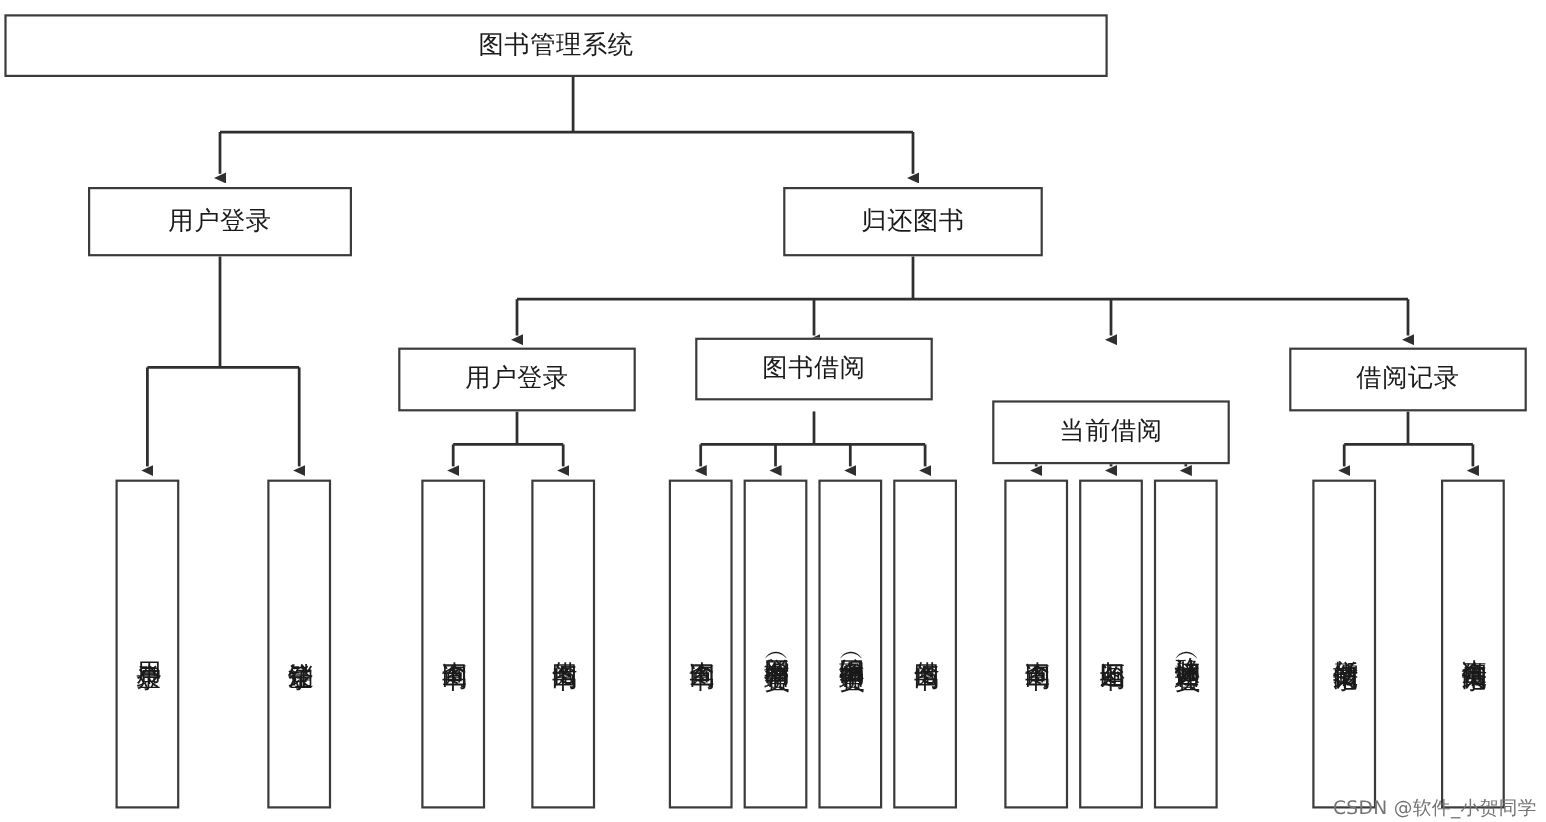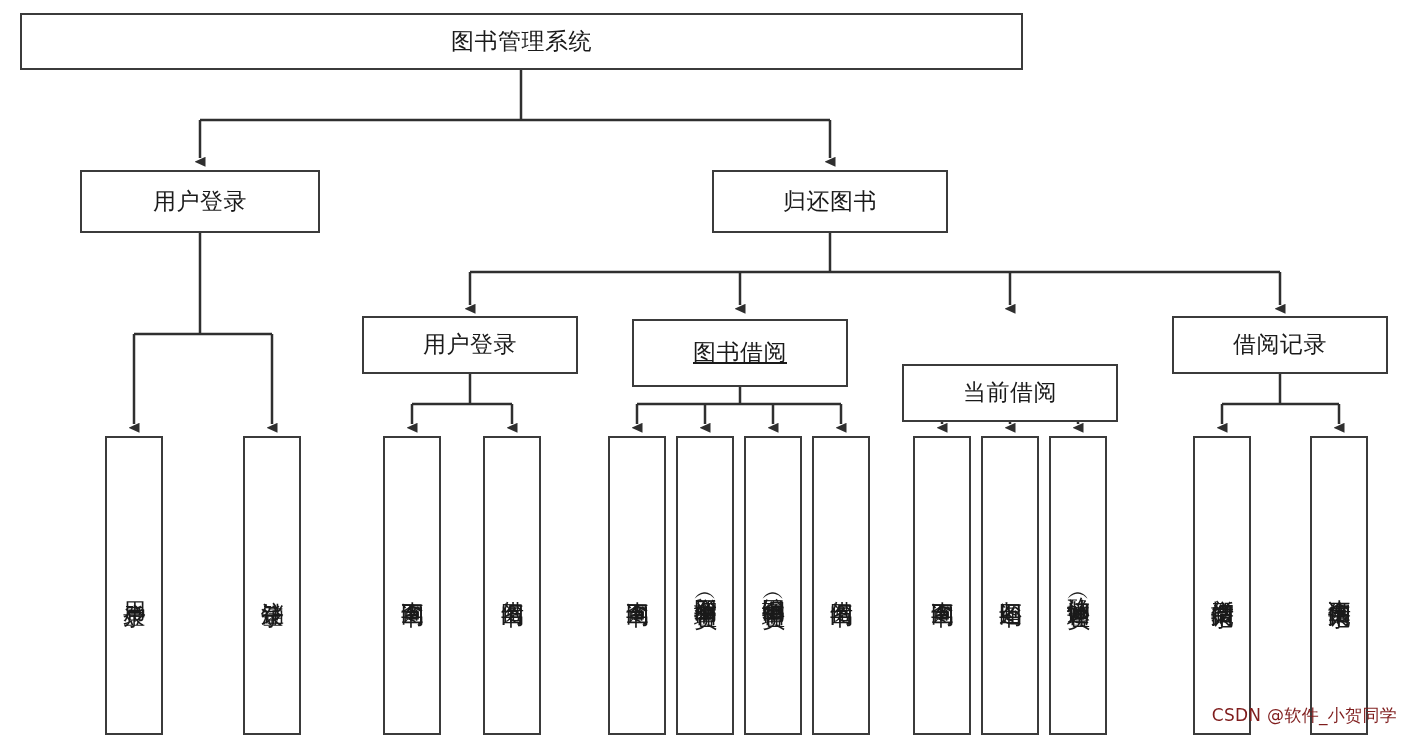--- a/index.html
+++ b/index.html
@@ -53,23 +53,23 @@
     text-orientation: upright;
     font-size: 23px;
     line-height: 1.12;
     letter-spacing: 1.5px;
     white-space: nowrap;
     display: block;
   }
   .watermark {
     position: absolute;
     right: 8px;
-    bottom: 20px;
+    bottom: 1px;
     font-size: 17px;
-    color: #7f1d1d;
+    color: #737373;
     white-space: nowrap;
     letter-spacing: 0.3px;
   }
 </style>
 </head>
 <body>
 
 <div id="canvas">
 
   <svg id="edges" viewBox="0 0 1405 747" width="1405" height="747" xmlns="http://www.w3.org/2000/svg">
@@ -118,35 +118,35 @@
       <path d="M1010,404 L1010,424" marker-end="url(#arrow)"></path>
       <path d="M1078,404 L1078,424" marker-end="url(#arrow)"></path>
 
       <path d="M1280,374 L1280,404"></path>
       <path d="M1222,404 L1339,404"></path>
       <path d="M1222,404 L1222,424" marker-end="url(#arrow)"></path>
       <path d="M1339,404 L1339,424" marker-end="url(#arrow)"></path>
     </g>
   </svg>
 
-  <div class="node h" style="left:20px; top:13px; width:1003px; height:57px;">
+  <div class="node h" style="left:4px; top:13px; width:1003px; height:57px;">
     <span class="label">图书管理系统</span>
   </div>
 
   <div class="node h" style="left:80px; top:170px; width:240px; height:63px;">
     <span class="label">用户登录</span>
   </div>
   <div class="node h" style="left:712px; top:170px; width:236px; height:63px;">
     <span class="label">归还图书</span>
   </div>
 
   <div class="node h" style="left:362px; top:316px; width:216px; height:58px;">
     <span class="label">用户登录</span>
   </div>
-  <div class="node h" style="left:632px; top:319px; width:216px; height:68px;text-decoration:underline;">
+  <div class="node h" style="left:632px; top:307px; width:216px; height:57px;">
     <span class="label">图书借阅</span>
   </div>
   <div class="node h" style="left:902px; top:316px; width:216px; height:58px;margin-top:48px;">
     <span class="label">当前借阅</span>
   </div>
   <div class="node h" style="left:1172px; top:316px; width:216px; height:58px;">
     <span class="label">借阅记录</span>
   </div>
 
   <div class="node v" style="left:105px; top:436px; width:58px; height:299px;">

